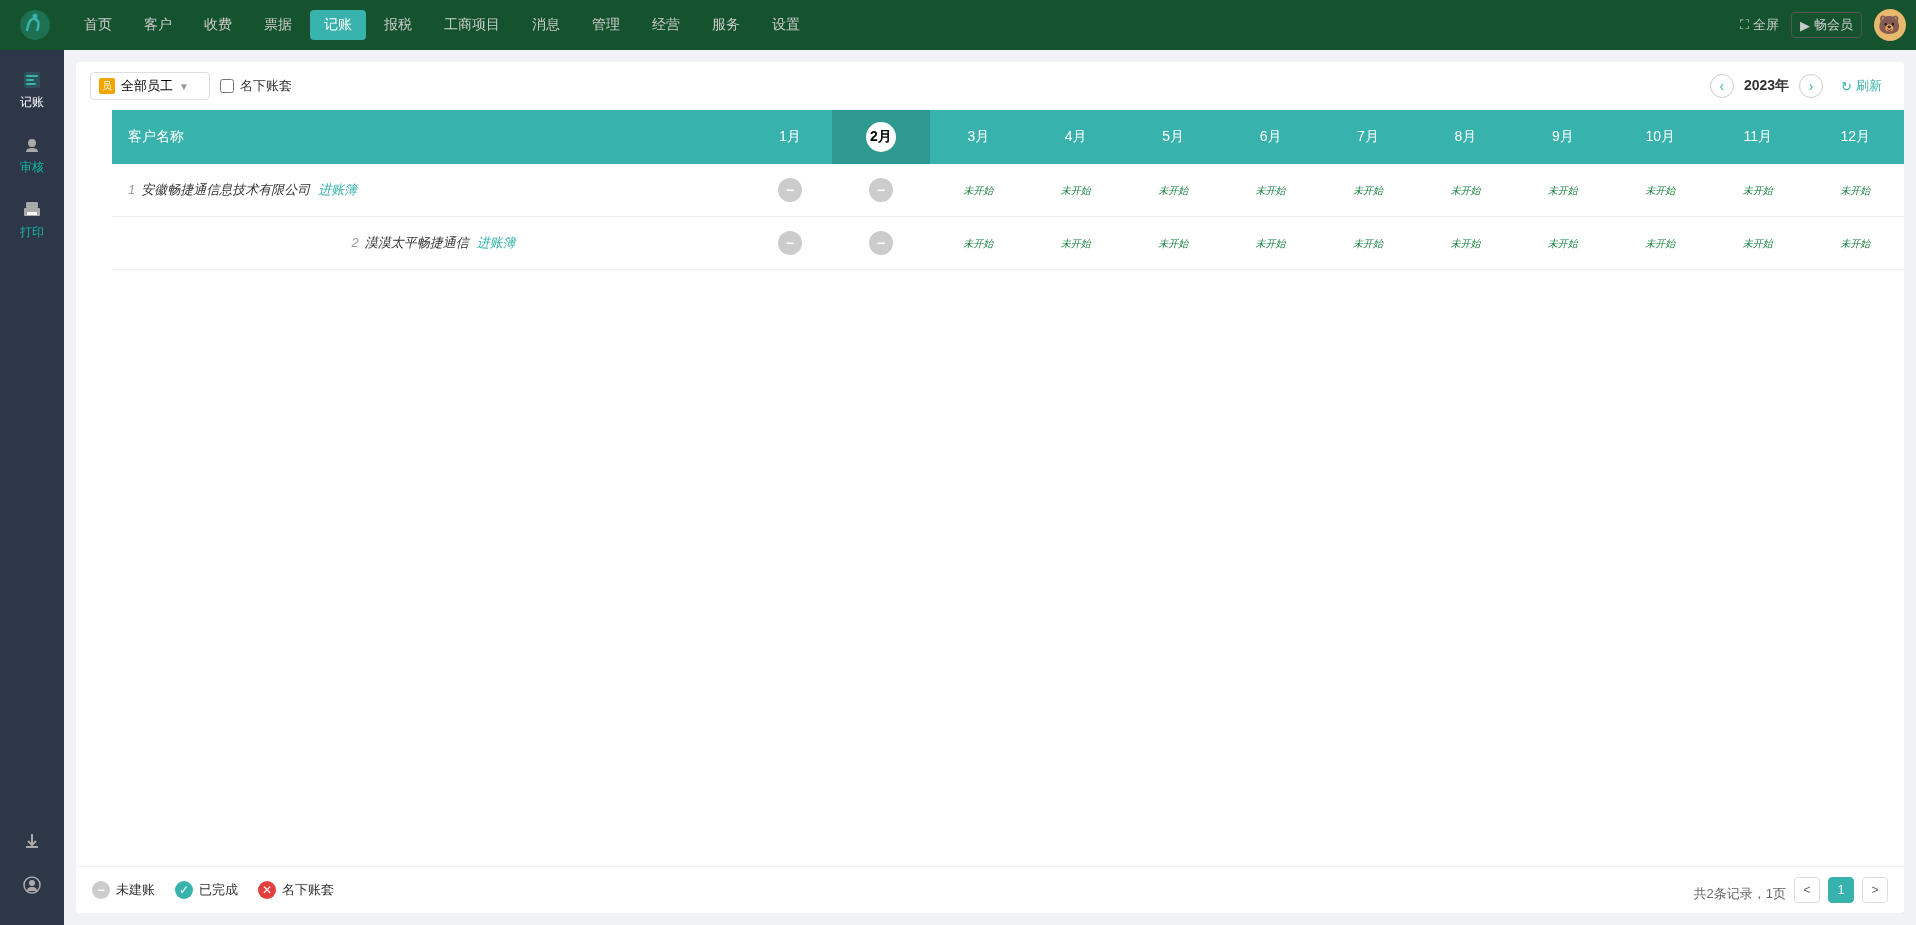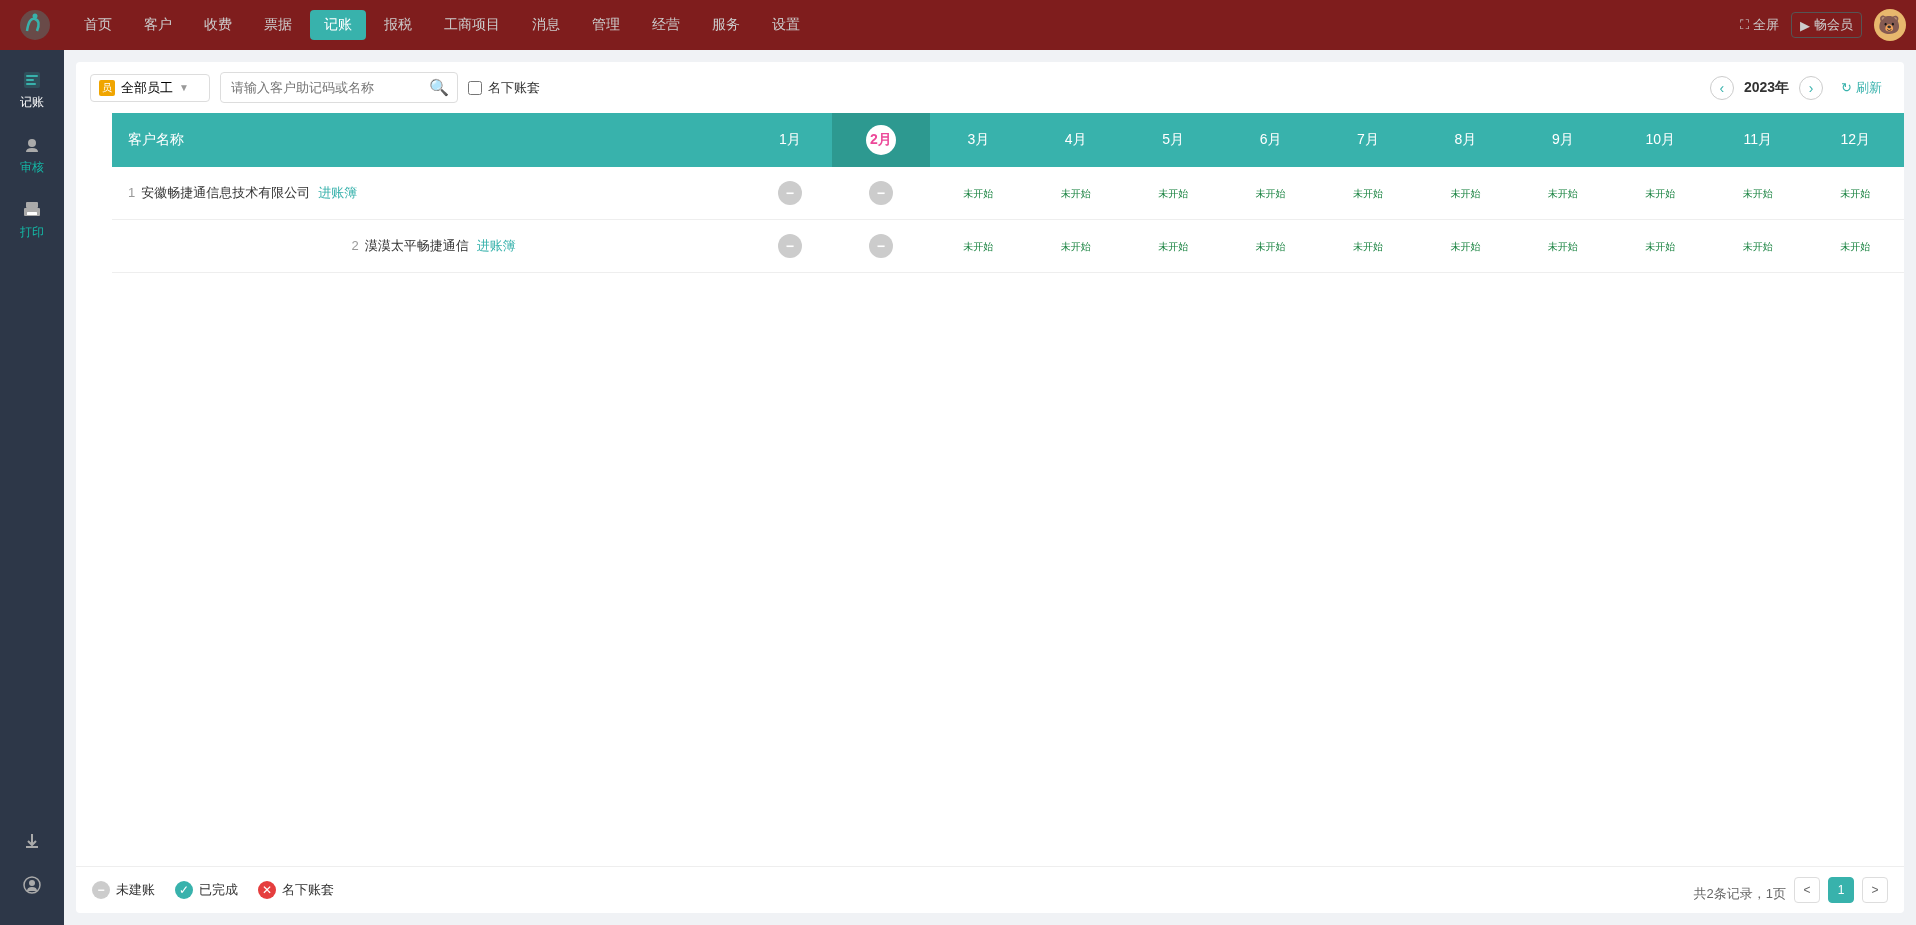--- a/index.html
+++ b/index.html
@@ -1,20 +1,20 @@
 <!DOCTYPE html>
 <html><head>
   <meta charset="utf-8">
   <style>
     * { box-sizing: border-box; margin: 0; padding: 0; font-family: 'Microsoft YaHei', Arial, sans-serif; }
     body { background: #f0f2f5; display: flex; flex-direction: column; height: 100vh; overflow: hidden; }
 
     
     .top-nav {
-      background: #7f1d1d;
+      background: #14532d;
       height: 50px;
       display: flex;
       align-items: center;
       padding: 0 10px;
       flex-shrink: 0;
     }
     .top-nav .logo {
       width: 50px;
       display: flex;
       align-items: center;
@@ -265,26 +265,27 @@
       min-width: 280px;
     }
     .month-circle {
       display: inline-flex;
       align-items: center;
       justify-content: center;
       width: 30px;
       height: 30px;
       background: #fff;
       border-radius: 50%;
-      color: #ec4899;
+      color: #000000;
       font-size: 14px;
       font-weight: bold;
     }
     tbody tr {
       border-bottom: 1px solid #eee;
+      font-style: italic;
     }
     tbody td {
       padding: 14px 8px;
       font-size: 13px;
       text-align: center;
       color: #999;
     }
     tbody td:first-child {
       text-align: left;
       padding-left: 16px;
@@ -467,24 +468,20 @@
   </div>
 
   <div class="content-area">
 
     <div class="toolbar">
       <div class="employee-select">
         <div class="employee-icon">员</div>
         <span>全部员工</span>
         <span style="color:#999; font-size:10px;">▼</span>
       </div>
-      <div class="search-box">
-        <input class="search-input" type="text" placeholder="请输入客户助记码或名称" style="">
-        <button class="search-btn">🔍</button>
-      </div>
       <label class="checkbox-label">
         <input type="checkbox" style="width: 14px; height: 14px;">
         <span>名下账套</span>
       </label>
       <div class="year-nav">
         <button class="year-nav-btn">‹</button>
         <span class="year-text">2023年</span>
         <button class="year-nav-btn">›</button>
       </div>
       <div class="refresh-btn">

